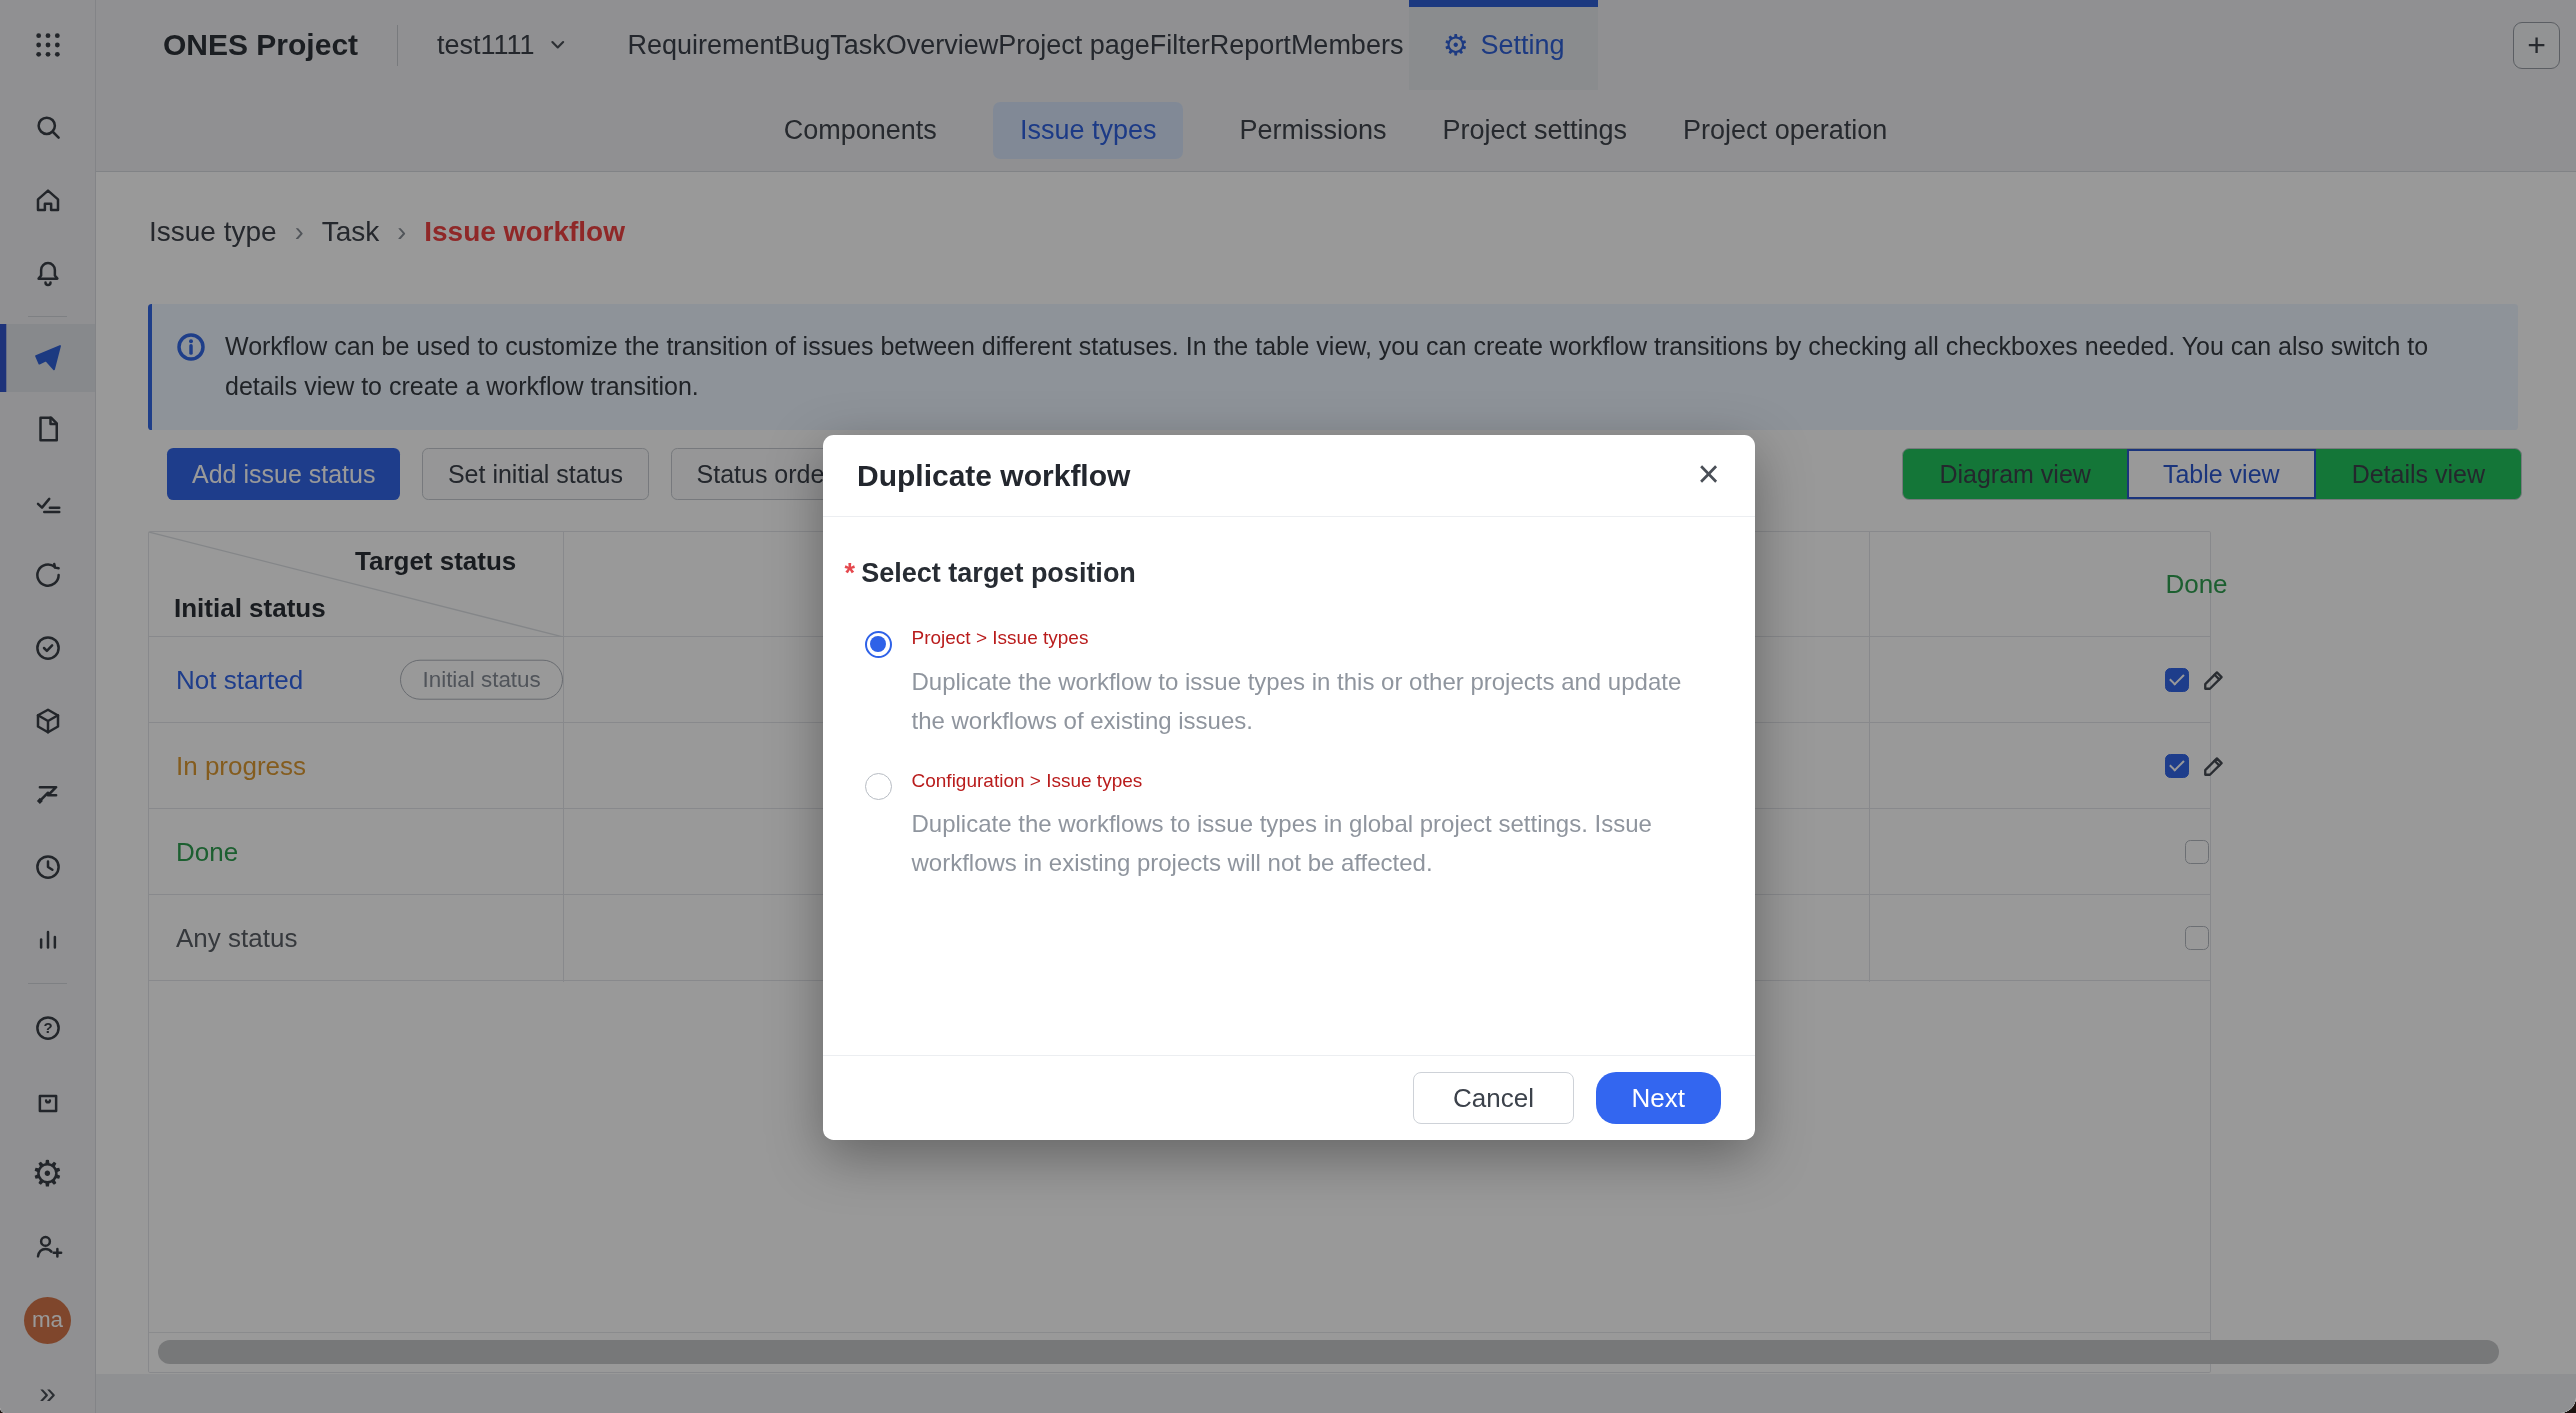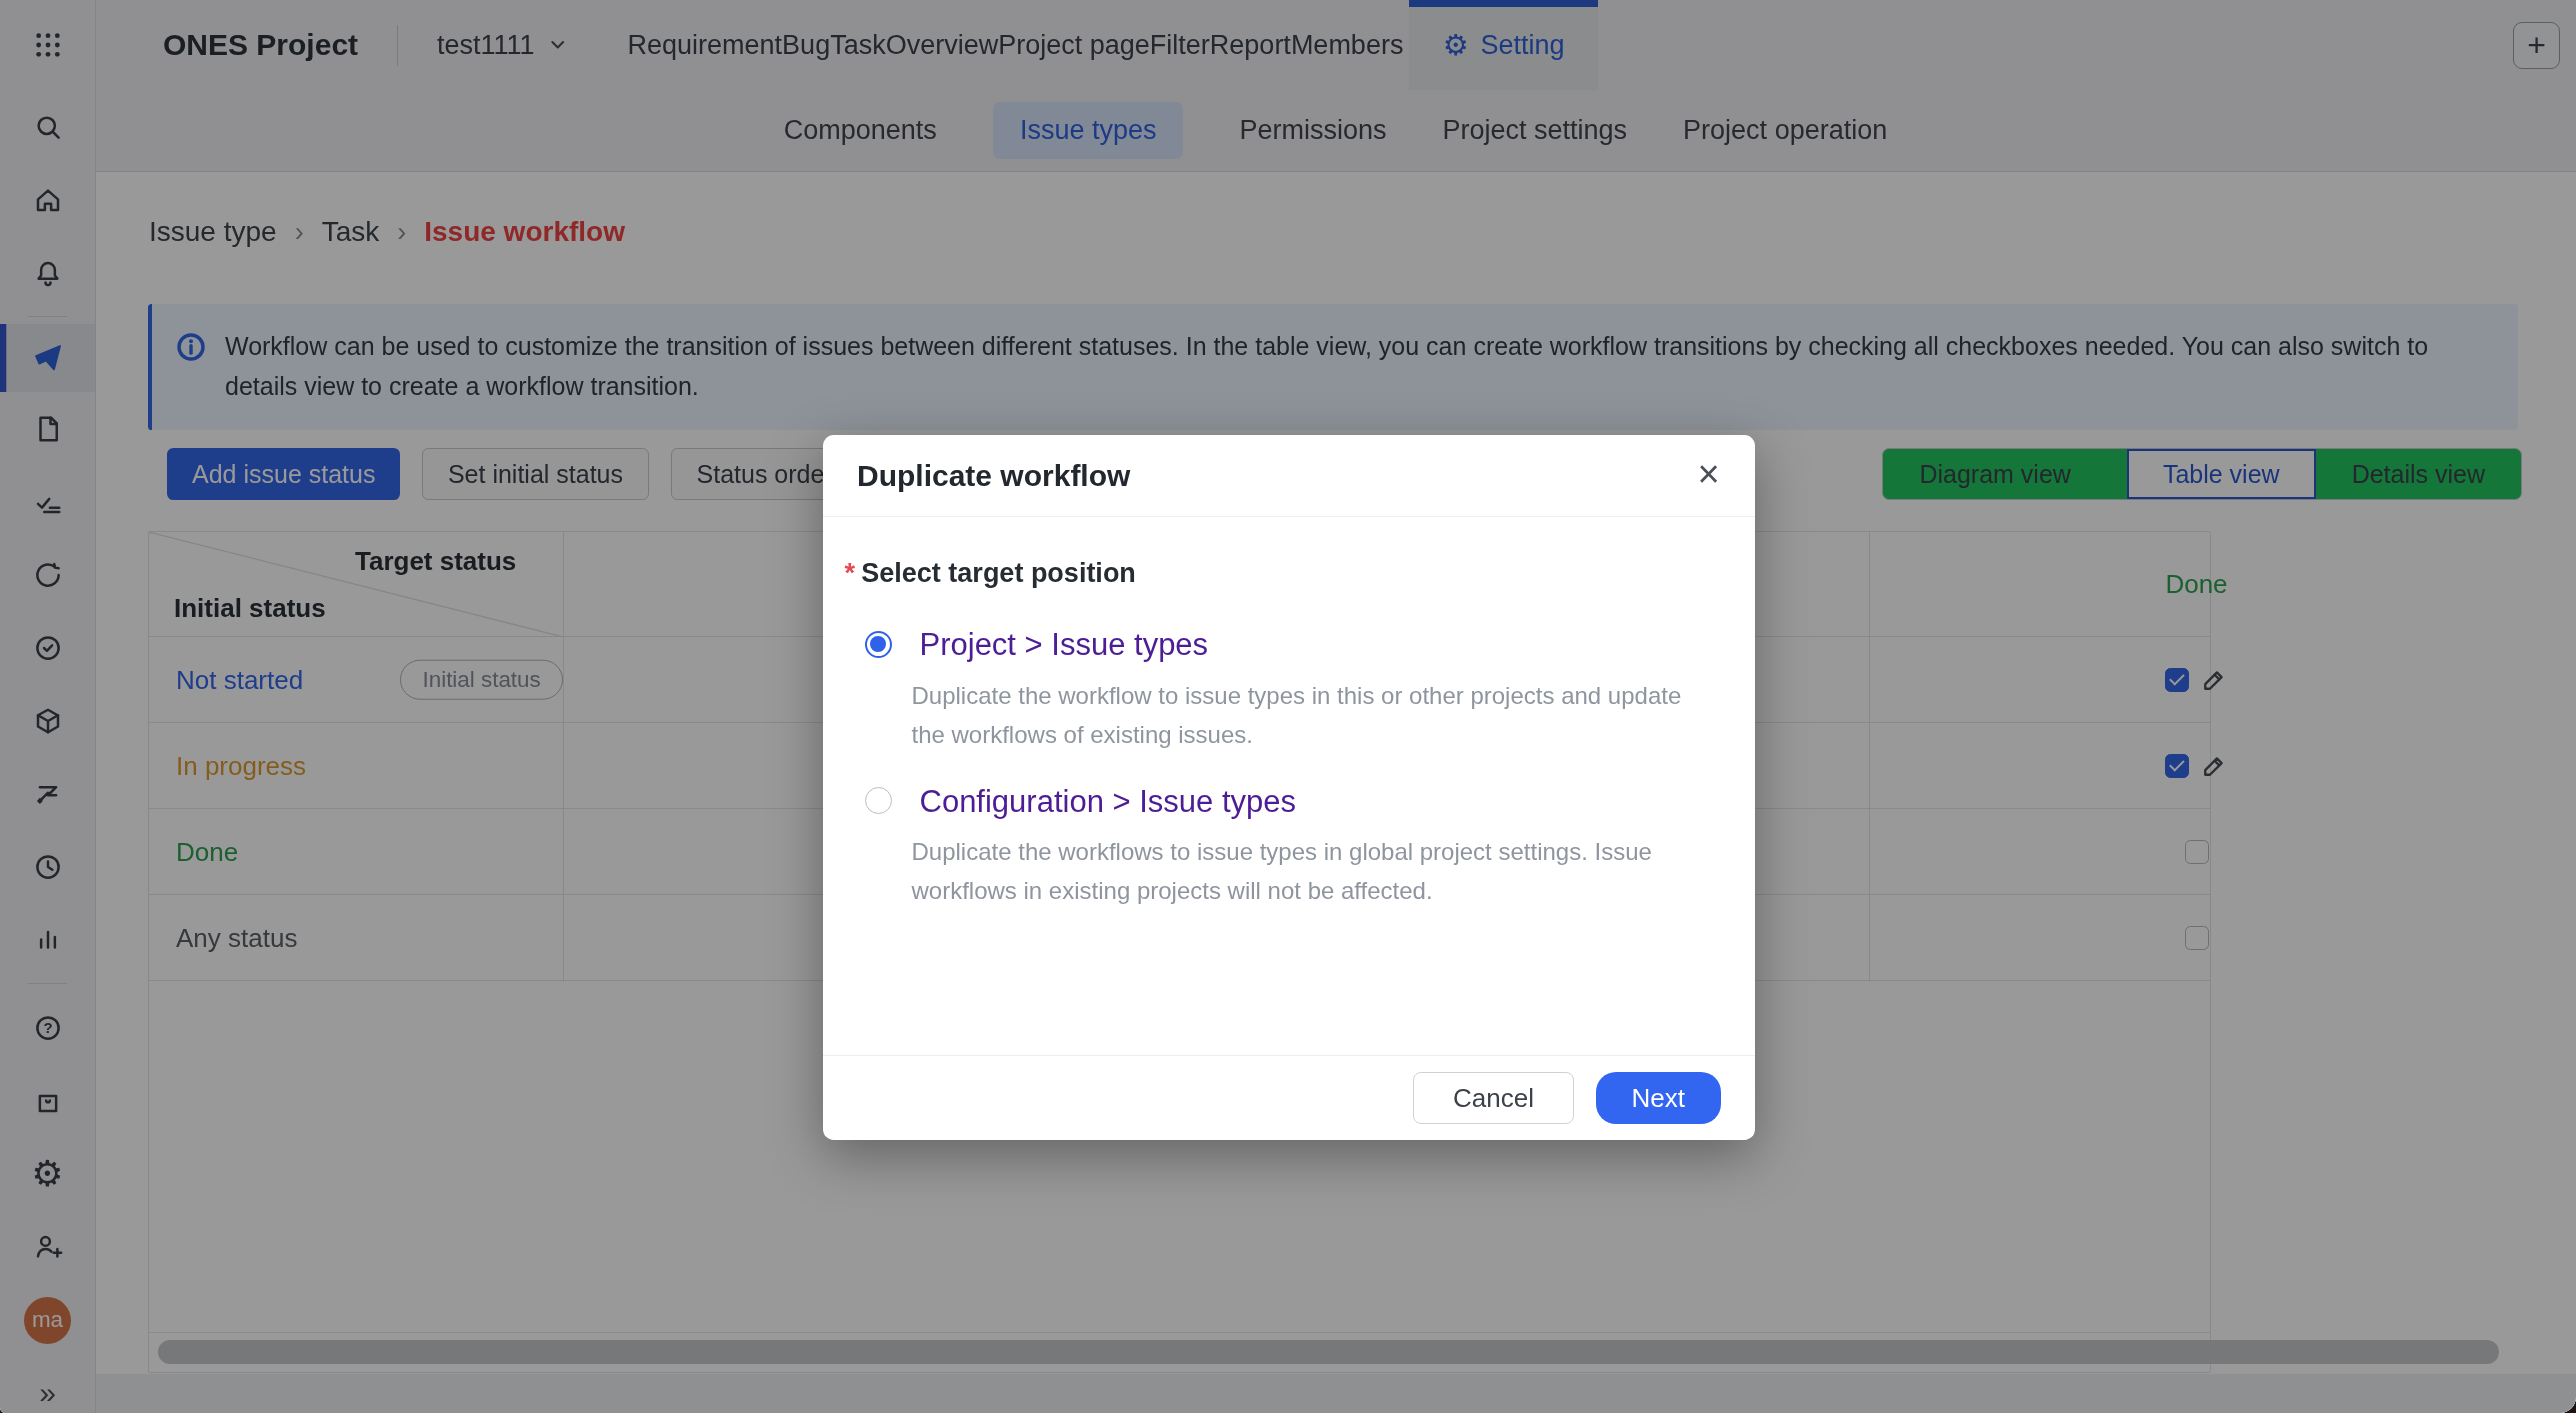--- a/index.html
+++ b/index.html
@@ -54,21 +54,21 @@
   .banner-text{font-size:25px;line-height:40px;color:#363b42;max-width:2212px;}
 
   .toolbar{position:absolute;left:72px;top:277px;right:54px;display:flex;align-items:center;}
   .btn{height:52px;border-radius:6.3px;font-size:25px;display:inline-flex;align-items:center;
        justify-content:center;padding:0 25px;box-sizing:border-box;white-space:nowrap;}
   .btn-primary{background:#3366e8;color:#fff;}
   .btn-outline{border:1.8px solid #c6cad0;color:#3c424b;background:#fafbfc;margin-left:21.5px;}
   .view-group{margin-left:auto;display:flex;border:1.8px solid #c6cad0;border-radius:7.2px;height:52px;
               box-sizing:border-box;background:#22c55e;}
   .view-item{padding:0 36px;display:flex;align-items:center;font-size:25px;color:#3c424b;white-space:nowrap;}
-  .view-item.active{color:#2c58cf;outline:2.7px solid #2c58cf;outline-offset:-2.7px;background:#fff;margin-left:20px;}
+  .view-item.active{color:#2c58cf;outline:2.7px solid #2c58cf;outline-offset:-2.7px;background:#fff;}
 
   
   .table{position:absolute;left:53px;top:360px;width:2063px;height:842px;border:0.9px solid #e3e5e9;
          border-radius:1.8px;box-sizing:border-box;background:#fff;}
   .grid{position:relative;height:450px;}
   .vline{position:absolute;top:0;bottom:0;width:0.9px;background:#e3e5e9;}
   .thead{position:relative;height:105px;border-bottom:0.9px solid #e3e5e9;box-sizing:border-box;}
   .diag-target{position:absolute;left:206px;top:14.3px;font-size:26px;font-weight:600;color:#2b3036;}
   .diag-initial{position:absolute;left:25px;bottom:12.5px;font-size:26px;font-weight:600;color:#2b3036;}
   .done-header{position:absolute;left:1720px;width:655px;top:0;height:105px;display:flex;
@@ -98,21 +98,21 @@
                justify-content:center;font-size:38px;color:#4a4f57;}
   .modal-body{flex:1;padding:41px 36px 0 21.5px;}
   .field-label{display:flex;align-items:flex-start;font-size:27px;font-weight:600;color:#272c33;}
   .req{color:#e5484d;margin-right:6.3px;}
   .option{margin-top:38px;padding-left:20px;display:flex;gap:20px;align-items:flex-start;}
   .option+.option{margin-top:30px;}
   .radio{width:27px;height:27px;border-radius:50%;border:1.8px solid #b7bcc3;box-sizing:border-box;
          flex:none;margin-top:3.6px;position:relative;background:#fff;}
   .radio.selected{border:2.7px solid #2f62e8;}
   .radio.selected::after{content:"";position:absolute;inset:3.6px;border-radius:50%;background:#2f62e8;}
-  .option-label{font-size:31px;color:#4c1d95;margin-left:8px;}
+  .option-label{font-size:19px;color:#b91c1c;}
   .option-desc{font-size:24px;color:#8f959e;line-height:39px;margin-top:12.5px;max-width:833px;}
   .modal-footer{flex:none;border-top:0.9px solid #eceef1;height:85px;display:flex;align-items:center;
                 justify-content:flex-end;padding:0 34px;gap:21.5px;box-sizing:border-box;}
   .btn-cancel{height:52px;padding:0 39px;border:1.8px solid #ced2d8;border-radius:8px;font-size:26px;
               color:#3c424b;background:#fff;display:flex;align-items:center;box-sizing:border-box;}
   .btn-next{height:52px;padding:0 36px;border-radius:20px;font-size:26px;color:#fff;background:#3366f0;
             display:flex;align-items:center;box-sizing:border-box;}
 </style>
 </head>
 <body>

